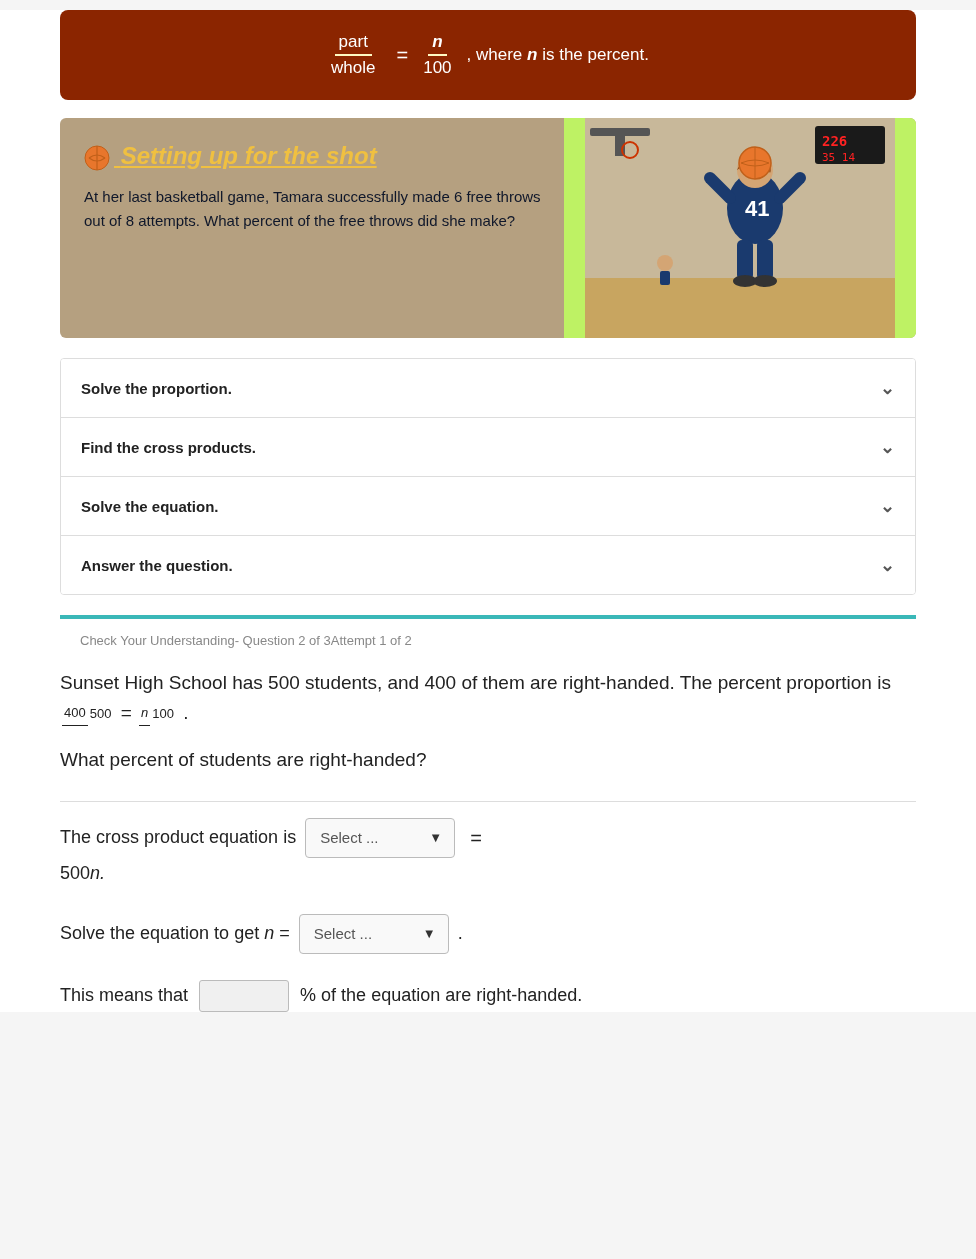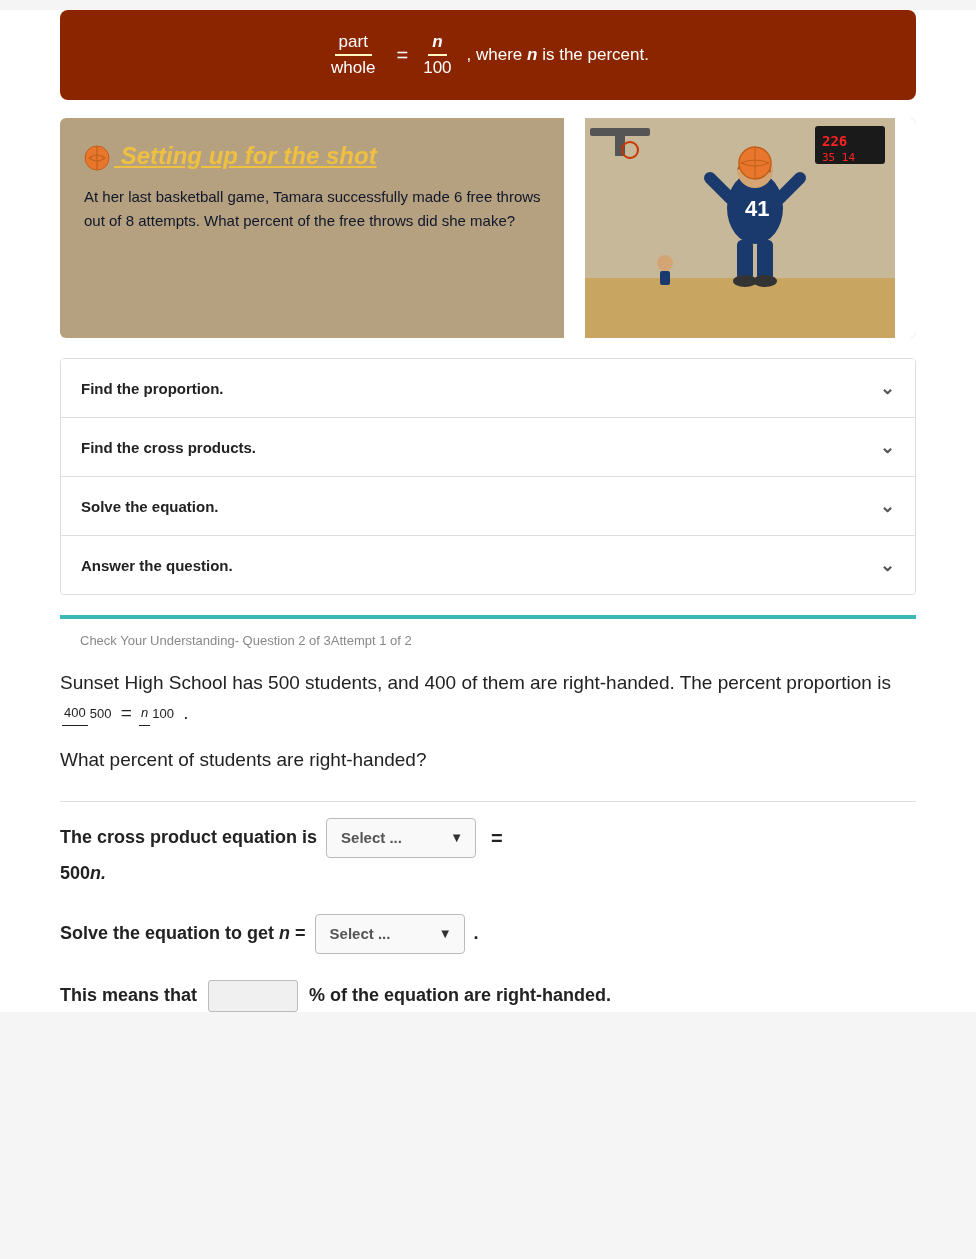--- a/index.html
+++ b/index.html
@@ -104,21 +104,21 @@
 
     .basketball-body {
       font-size: 15px;
       color: #0f172a;
       line-height: 1.6;
     }
 
     .basketball-image {
       width: 352px;
       flex-shrink: 0;
-      background: #ffffff;
+      background: #bef264;
       display: flex;
       align-items: flex-start;
       overflow: hidden;
     }
 
     
     .accordion-section {
       margin: 0 60px 0 60px;
       border: 1px solid #ddd;
       border-radius: 4px;
@@ -201,21 +201,20 @@
     
     .separator-line {
       border: none;
       border-top: 1px solid #ddd;
       margin: 26px 60px 0 60px;
     }
 
     
     .answer-form {
       margin: 16px 60px 0 60px;
-      font-weight: bold;
     }
 
     .answer-row {
       font-size: 18px;
       color: #222;
       margin-bottom: 26px;
       line-height: 1.7;
     }
 
     .select-dropdown {
@@ -343,21 +342,21 @@
         <circle cx="80" cy="145" r="8" fill="#d4a574"></circle>
         <rect x="75" y="153" width="10" height="14" fill="#1a3a6e" rx="2"></rect>
       </svg>
     </div>
   </div>
 
   <div class="accordion-section">
 
     <div class="accordion-item">
       <div class="accordion-header">
-        <span>Find the proportion.</span>
+        <span>Solve the proportion.</span>
         <span class="accordion-chevron">⌄</span>
       </div>
     </div>
 
     <div class="accordion-item">
       <div class="accordion-header">
         <span>Find the cross products.</span>
         <span class="accordion-chevron">⌄</span>
       </div>
     </div>

